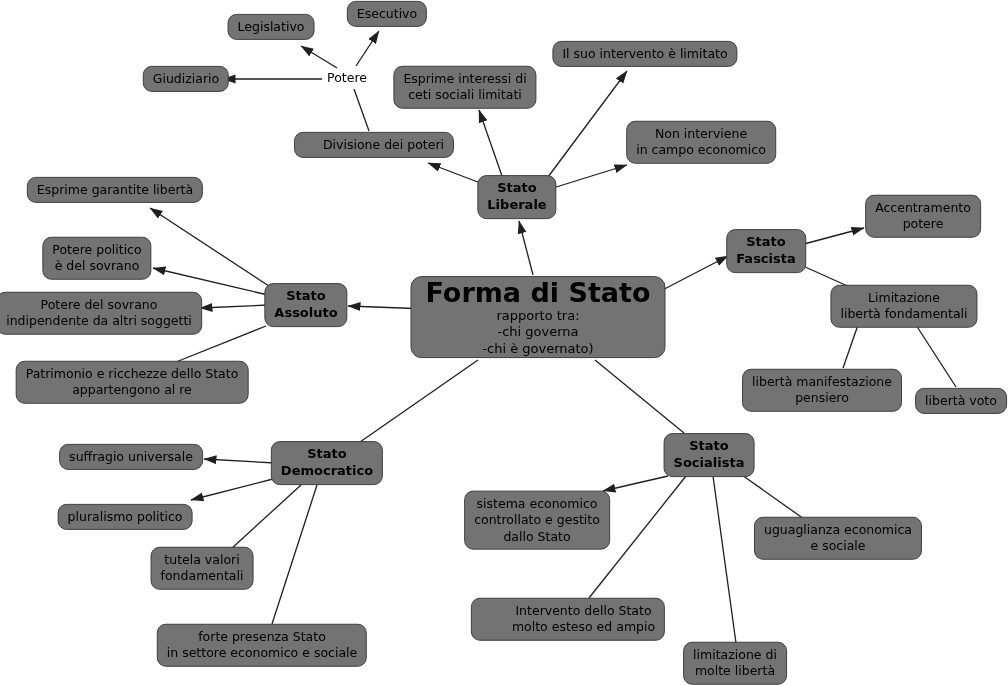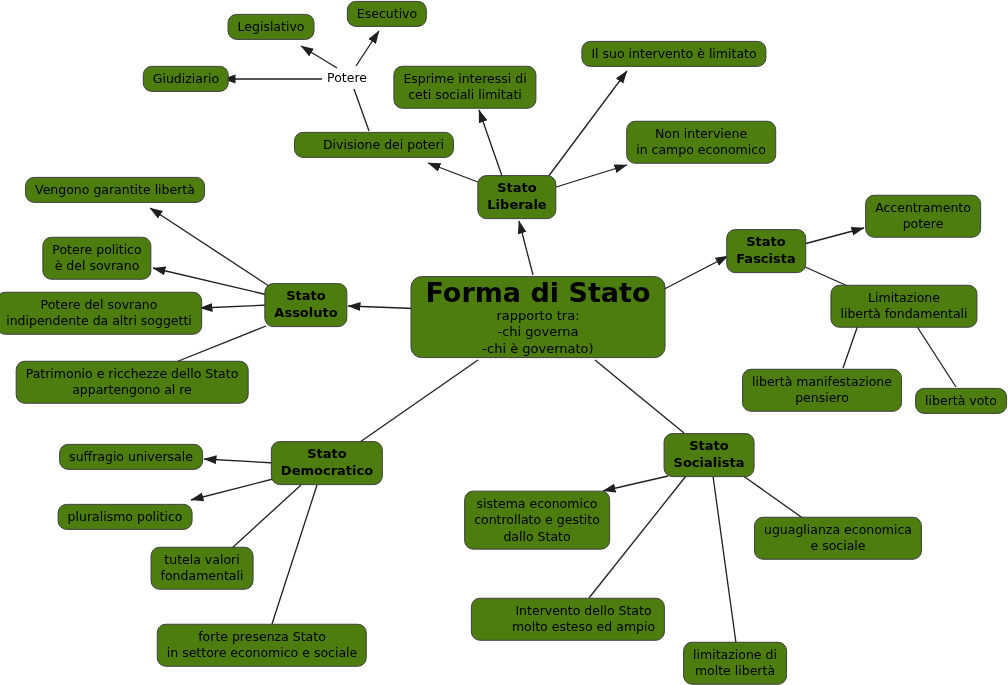--- a/index.html
+++ b/index.html
@@ -12,21 +12,21 @@
     overflow: hidden;
   }
   .edge-layer {
     position: absolute;
     left: 0; top: 0;
     width: 1008px; height: 685px;
   }
   .node {
     position: absolute;
     transform: translate(-50%, -50%);
-    background: #4d7c0f;
+    background: #737373;
     border: 1.6px solid #3f3f3f;
     border-radius: 9px;
     padding: 4px 9px;
     font-size: 12.5px;
     line-height: 1.3;
     color: #000000;
     text-align: center;
     white-space: pre-line;
     width: max-content;
     max-width: 300px;
@@ -95,31 +95,31 @@
       <line x1="713" y1="476" x2="736" y2="643" stroke="#1f1f1f" stroke-width="1.3"></line>
     </svg>
   <div id="node-layer">
       <div class="node" style="left: 271px; top: 27px;">Legislativo</div>
       <div class="node" style="left: 387px; top: 14px;">Esecutivo</div>
       <div class="node" style="left: 186px; top: 79px;">Giudiziario</div>
       <div class="node plain" style="left: 347px; top: 78px;">Potere</div>
       <div class="node" style="left: 374px; top: 145px; padding-left: 28px;">Divisione dei poteri</div>
       <div class="node" style="left: 465px; top: 87px;">Esprime interessi di
 ceti sociali limitati</div>
-      <div class="node" style="left: 674px; top: 54px;">Il suo intervento è limitato</div>
+      <div class="node" style="left: 645px; top: 54px;">Il suo intervento è limitato</div>
       <div class="node" style="left: 701px; top: 142px;">Non interviene
 in campo economico</div>
       <div class="node bold" style="left: 517px; top: 197px;">Stato
 Liberale</div>
       <div class="node root" style="left: 538px; top: 317px;"><span class="root-title">Forma di Stato</span><span class="root-sub">rapporto tra:
 -chi governa
 -chi è governato)</span></div>
       <div class="node bold" style="left: 306px; top: 305px;">Stato
 Assoluto</div>
-      <div class="node" style="left: 115px; top: 190px;">Vengono garantite libertà</div>
+      <div class="node" style="left: 115px; top: 190px;">Esprime garantite libertà</div>
       <div class="node" style="left: 97px; top: 258px;">Potere politico
 è del sovrano</div>
       <div class="node" style="left: 99px; top: 313px;">Potere del sovrano
 indipendente da altri soggetti</div>
       <div class="node" style="left: 132px; top: 382px;">Patrimonio e ricchezze dello Stato
 appartengono al re</div>
       <div class="node bold" style="left: 766px; top: 251px;">Stato
 Fascista</div>
       <div class="node" style="left: 923px; top: 216px;">Accentramento
 potere</div>

